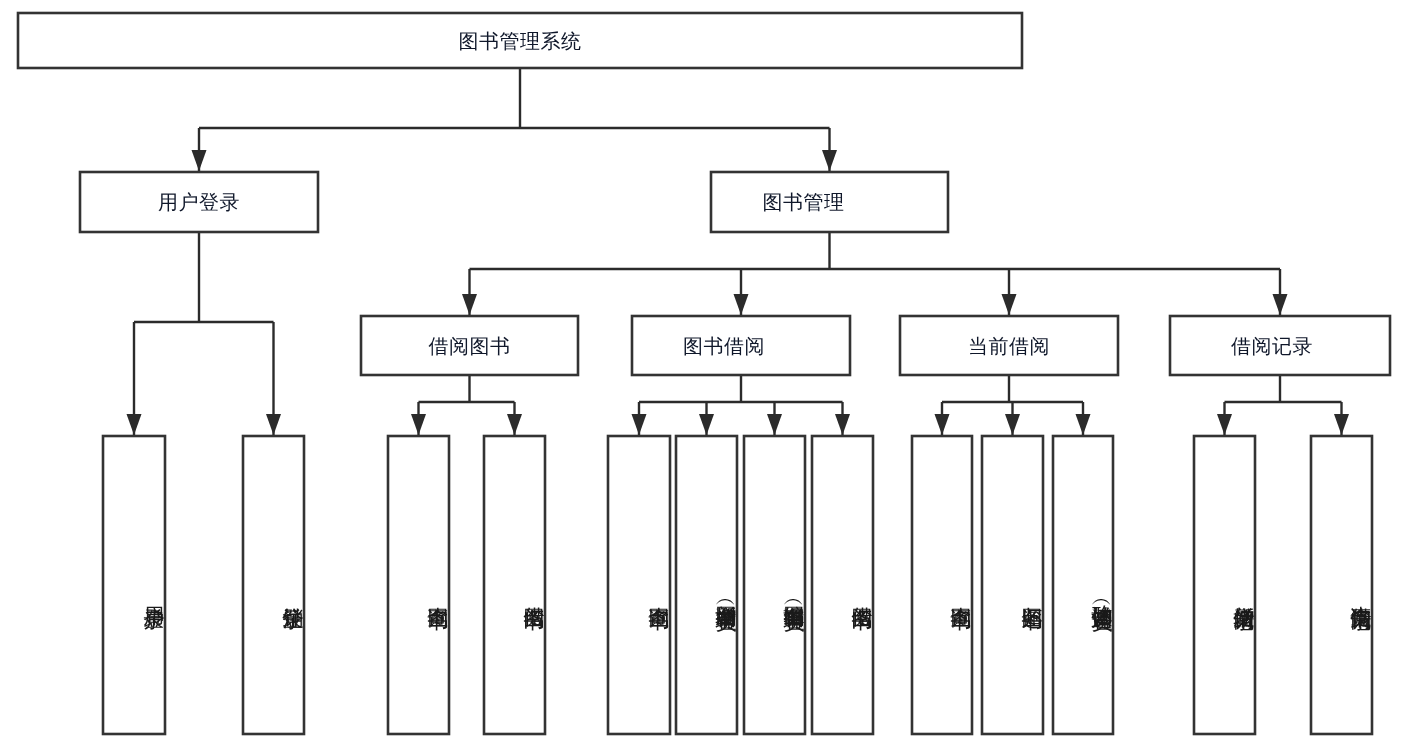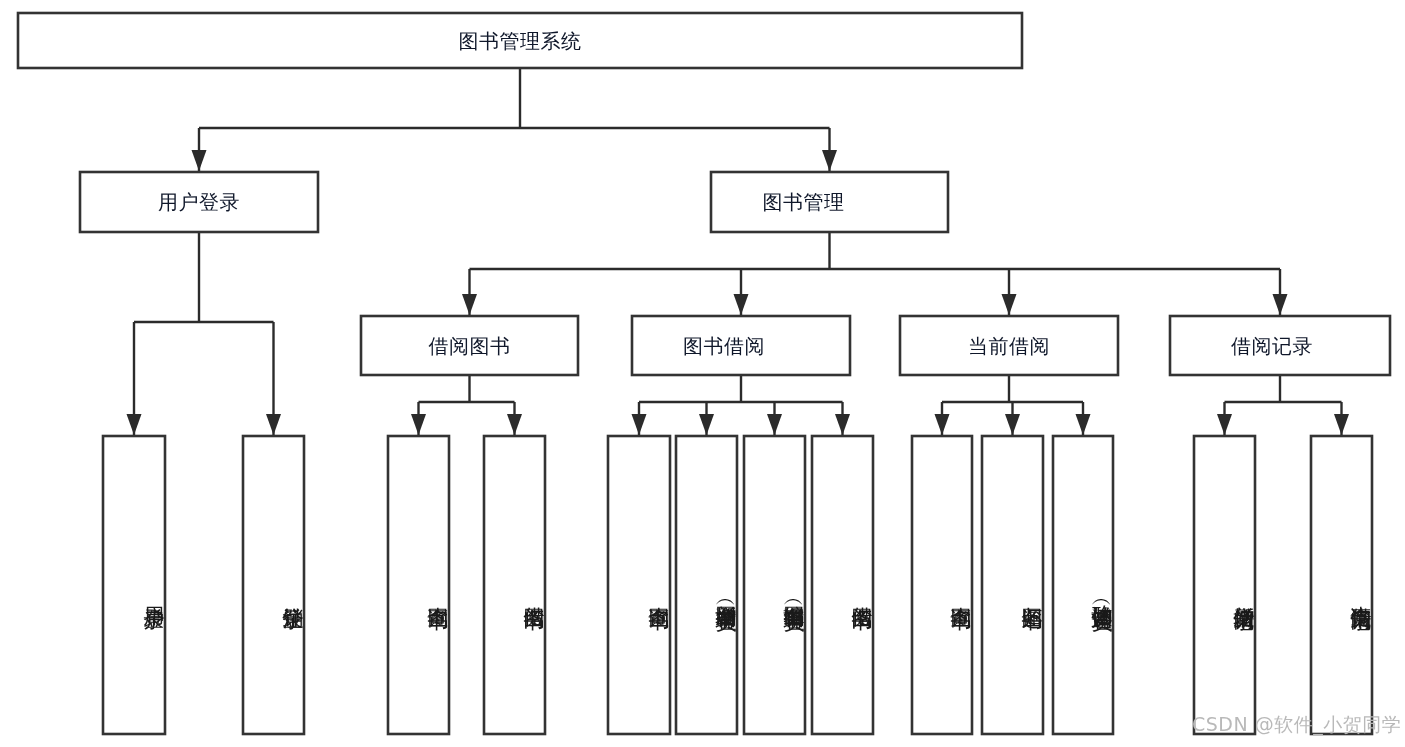--- a/index.html
+++ b/index.html
@@ -178,15 +178,14 @@
       <div class="node-label-v" style="left: 676px; top: 436px; width: 61px; height: 298px;">新增图书（管理员）</div>
       <div class="node-label-v" style="left: 744px; top: 436px; width: 61px; height: 298px;">编辑图书（管理员）</div>
       <div class="node-label-v" style="left: 812px; top: 436px; width: 61px; height: 298px;">借阅图书</div>
       <div class="node-label-v" style="left: 912px; top: 436px; width: 60px; height: 298px;">查询图书</div>
       <div class="node-label-v" style="left: 982px; top: 436px; width: 61px; height: 298px;">归还图书</div>
       <div class="node-label-v" style="left: 1053px; top: 436px; width: 60px; height: 298px;">确认归还（管理员）</div>
       <div class="node-label-v" style="left: 1194px; top: 436px; width: 61px; height: 298px;">新增借阅记录</div>
       <div class="node-label-v" style="left: 1311px; top: 436px; width: 61px; height: 298px;">查询借阅记录</div>
     </div>
 
-  <div class="watermark" style="left:1192px; top:712px;">CSDN @软件_小贺同学</div>
 
 </div>
 
 </body></html>

